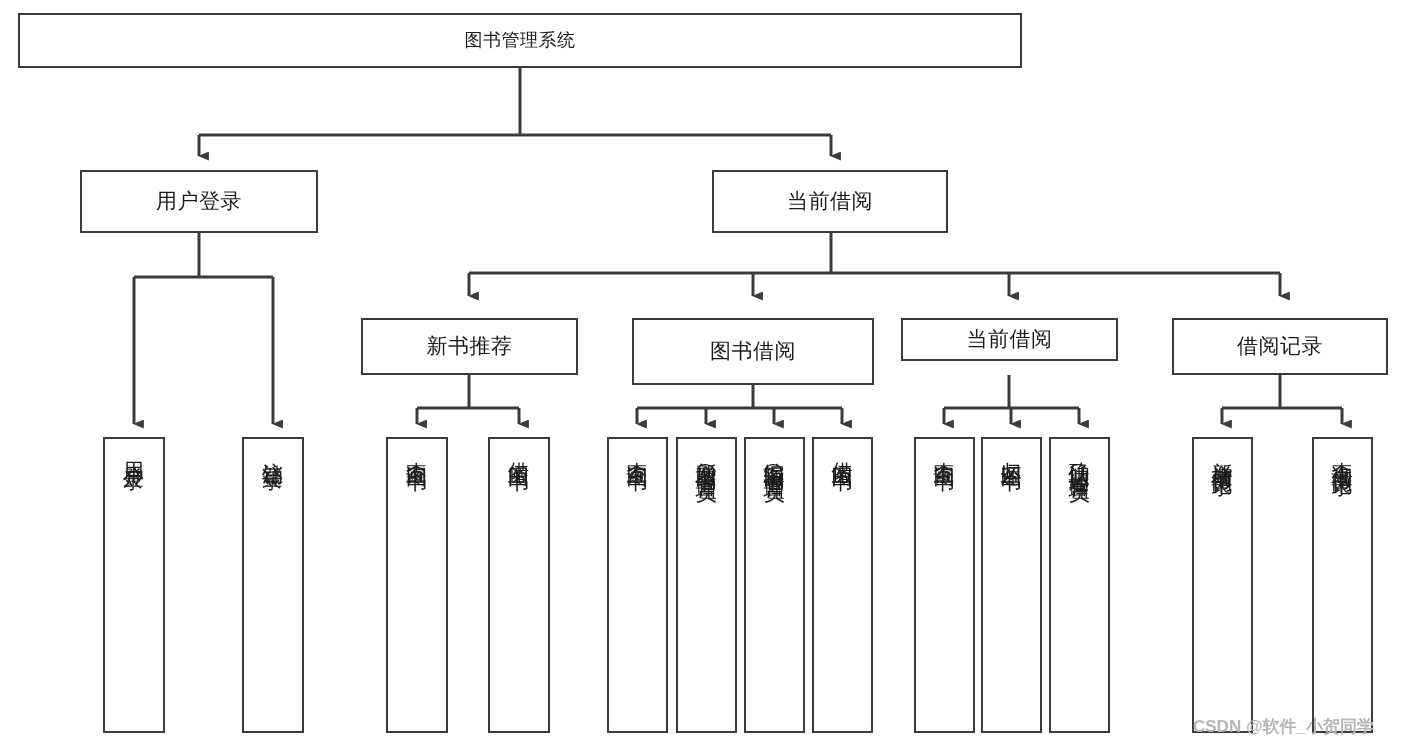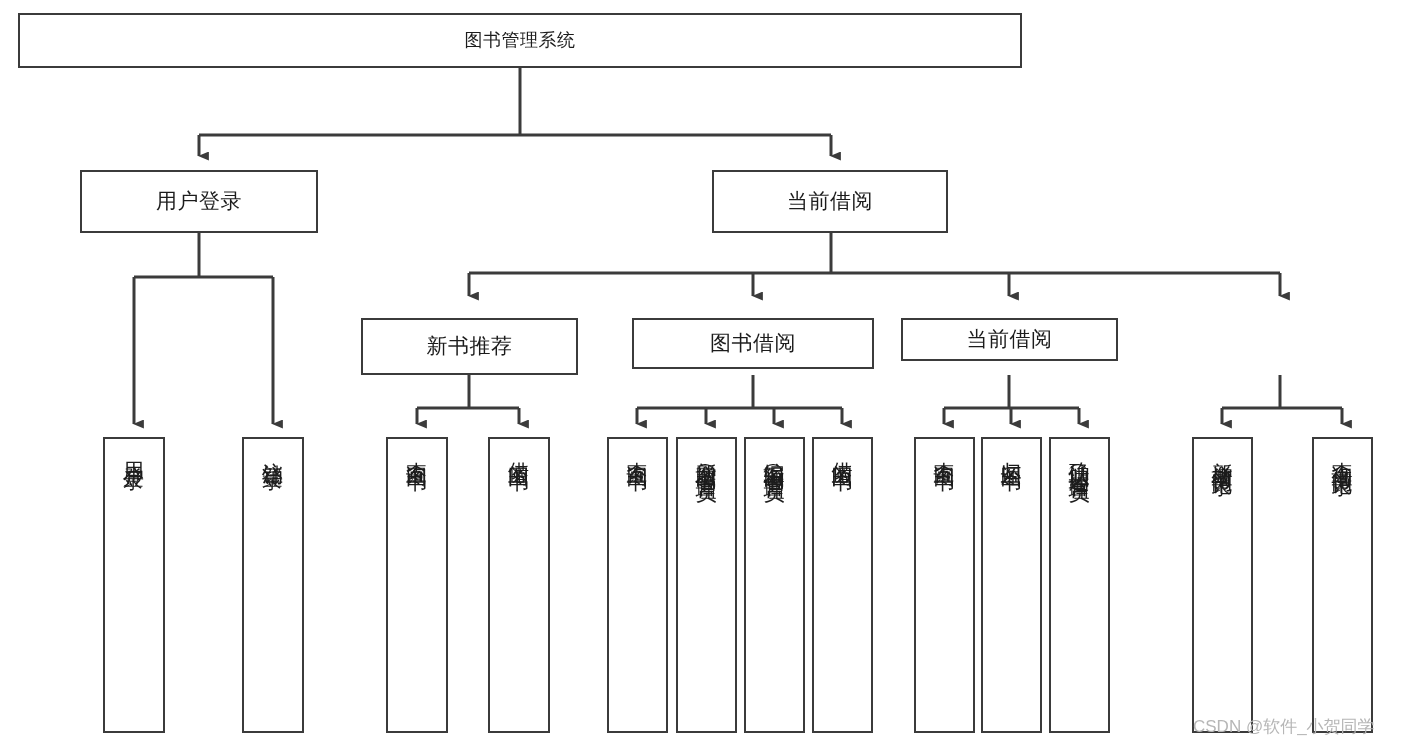--- a/index.html
+++ b/index.html
@@ -59,20 +59,21 @@
     white-space: nowrap;
     margin: 0 auto;
   }
   .node.root .node-label { font-size: 18px; }
   .watermark {
     position: absolute;
     color: #b6b6b6;
     font-size: 17px;
     white-space: nowrap;
     user-select: none;
+    font-weight: bold;
   }
 </style>
 </head>
 <body>
 
 <div id="diagram-root">
 
   <svg id="edge-layer" viewBox="0 0 1405 747" width="1405" height="747" xmlns="http://www.w3.org/2000/svg">
     <defs>
       <marker id="arrow" viewBox="0 0 10 12" refX="5" refY="11" markerWidth="9" markerHeight="11" orient="auto-start-reverse" markerUnits="userSpaceOnUse">
@@ -130,25 +131,28 @@
   <div class="node horizontal" style="left:80px; top:170px; width:238px; height:63px;">
     <span class="node-label">用户登录</span>
   </div>
   <div class="node horizontal" style="left:712px; top:170px; width:236px; height:63px;">
     <span class="node-label">当前借阅</span>
   </div>
 
   <div class="node horizontal" style="left:361px; top:318px; width:217px; height:57px;justify-content:center;">
     <span class="node-label">新书推荐</span>
   </div>
-  <div class="node horizontal" style="left:632px; top:318px; width:242px; height:51px;">
+  <div class="node horizontal" style="left:632px; top:318px; width:242px; height:67px;">
     <span class="node-label">图书借阅</span>
   </div>
   <div class="node horizontal" style="left:901px; top:318px; width:217px; height:43px;">
     <span class="node-label">当前借阅</span>
+  </div>
+  <div class="node horizontal" style="left:1172px; top:318px; width:216px; height:57px;">
+    <span class="node-label">借阅记录</span>
   </div>
 
   <div class="node vertical" style="left:103px; top:437px; width:62px; height:296px;">
     <span class="node-label">用户登录</span>
   </div>
   <div class="node vertical" style="left:242px; top:437px; width:62px; height:296px;">
     <span class="node-label">注销登录</span>
   </div>
 
   <div class="node vertical" style="left:386px; top:437px; width:62px; height:296px;">

